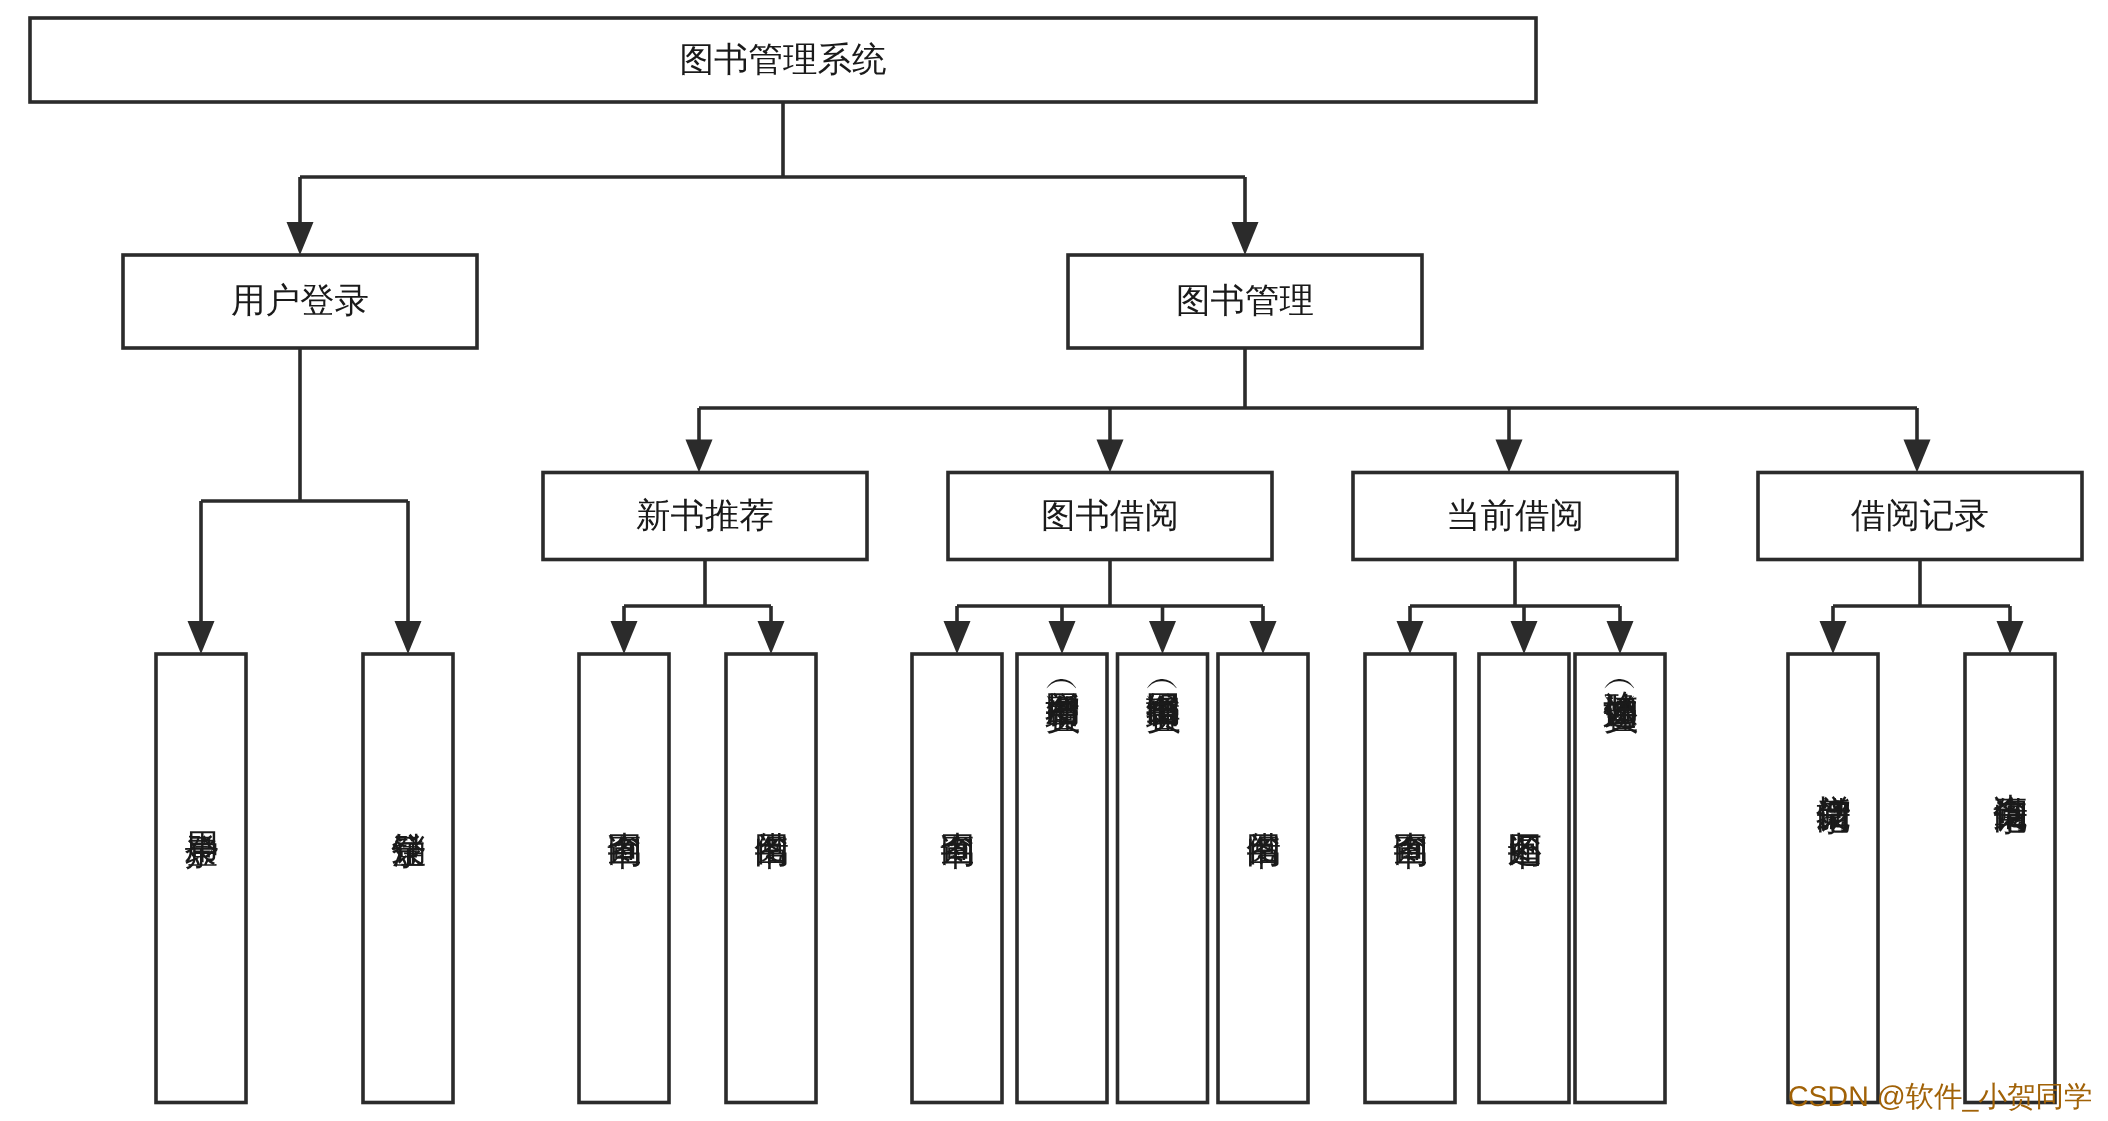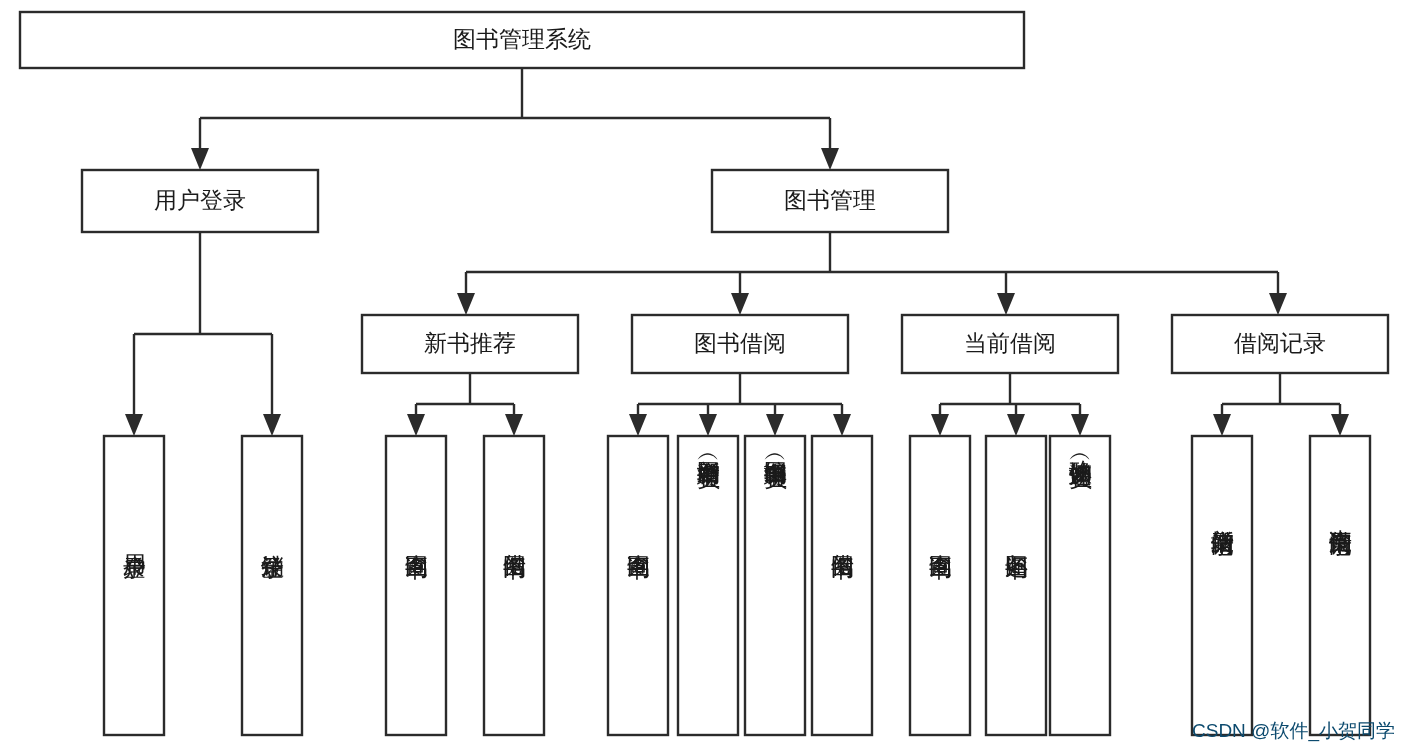--- a/index.html
+++ b/index.html
@@ -57,21 +57,21 @@
     writing-mode: vertical-rl;
     text-orientation: upright;
     letter-spacing: 1px;
     white-space: nowrap;
     pointer-events: none;
   }
   .watermark {
     position: absolute;
     font-family: "Liberation Sans", "DejaVu Sans", sans-serif;
     font-size: 19px;
-    color: #0c4a6e;
+    color: #a16207;
     white-space: nowrap;
     pointer-events: none;
   }
 </style>
 </head>
 <body>
 
 <div id="diagram-root">
   <svg class="diagram-canvas" viewBox="0 0 1405 747">
     <g id="connectors-layer">

